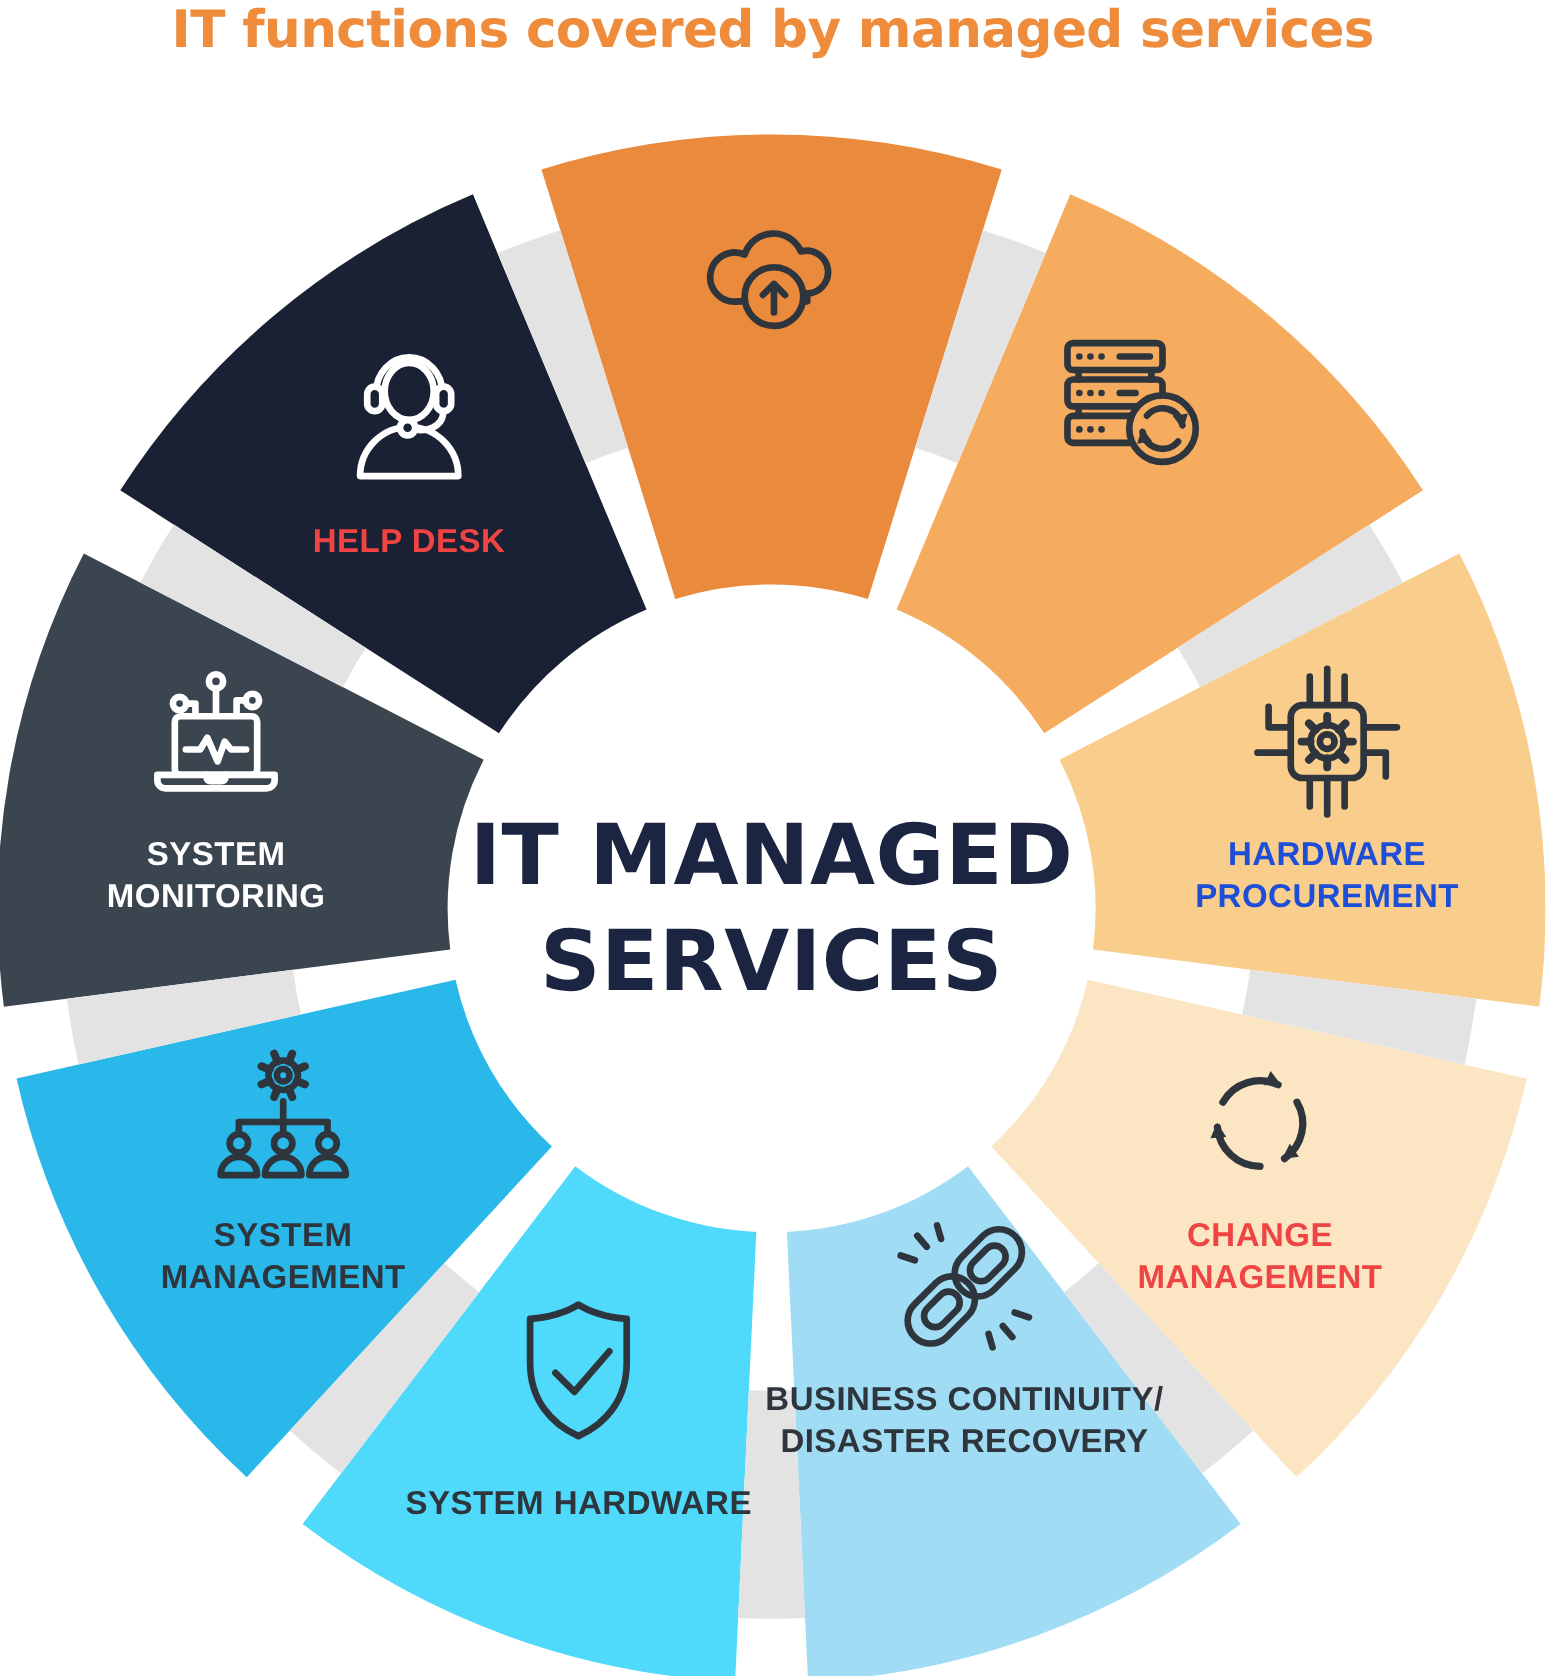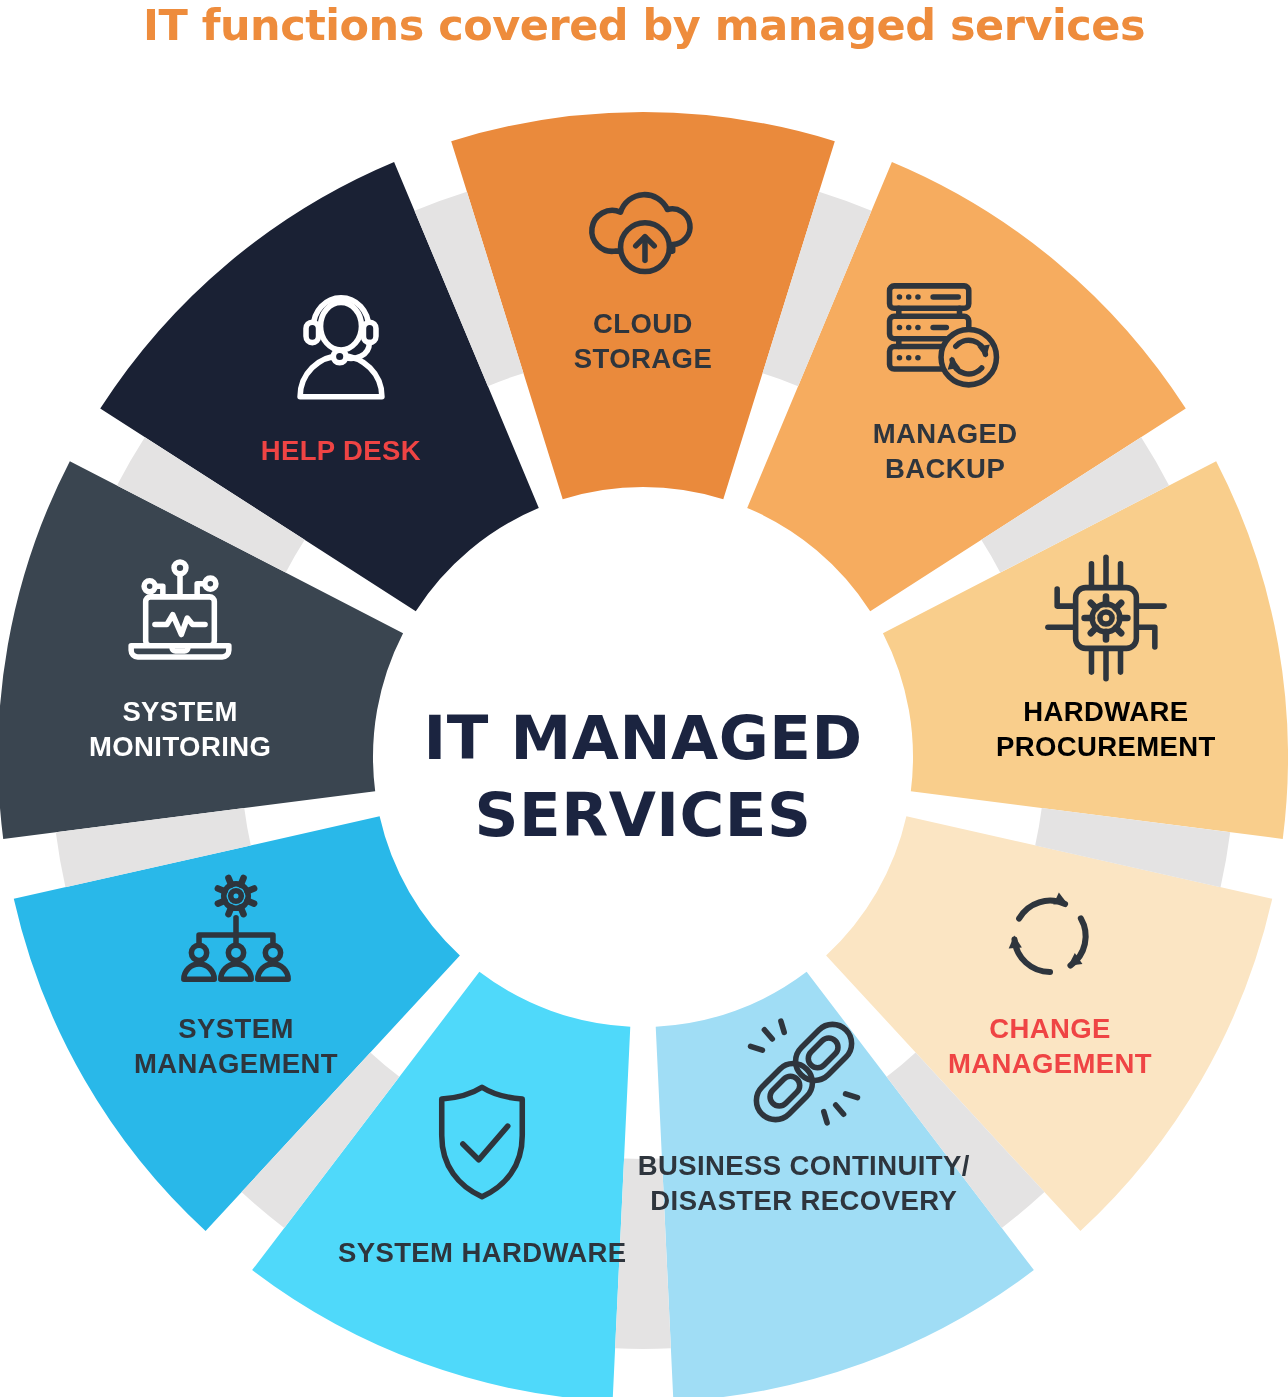--- a/index.html
+++ b/index.html
@@ -13,21 +13,21 @@
     font-family:"DejaVu Sans",sans-serif;
     font-weight:700;font-size:43px;letter-spacing:-0.5px;
     line-height:1.18;
   }
   .wheel{position:absolute;inset:0;}
   #wheel-svg{position:absolute;left:0;top:0;}
   .center-label{
     position:absolute;left:643px;top:757px;transform:translate(-50%,-50%);
     white-space:pre-line;text-align:center;
     font-family:"DejaVu Sans",sans-serif;font-weight:700;
-    font-size:61px;line-height:1.26;letter-spacing:0.5px;margin-top:20px;
+    font-size:70px;line-height:1.26;letter-spacing:0.5px;
   }
   .seg{
     position:absolute;width:352px;height:250px;
     transform:translate(-50%,-50%);pointer-events:none;
   }
   .seg .icon{position:absolute;left:50%;top:2px;transform:translateX(-50%);line-height:0;}
   .seg .lbl{
     position:absolute;left:0;top:146px;width:100%;height:68px;
     display:flex;align-items:center;justify-content:center;
     text-align:center;white-space:pre-line;
@@ -63,22 +63,20 @@
     <div class="center-label" style="color: rgb(27, 36, 64);">IT MANAGED
 SERVICES</div>
     <div id="seg-layer">
         <div class="seg" style="left: 643px; top: 287px;">
           <span class="icon"><svg width="132" height="132" viewBox="0 0 100 100" fill="none" stroke="#2E353D" stroke-width="4.2" stroke-linecap="round" stroke-linejoin="round">
               <path d="M29,66 A15.5,15.5 0 1 1 33,36.5 A19,19 0 0 1 68.5,34.5 A13.5,13.5 0 1 1 72.5,61 L72.5,66 L29,66"></path>
    <circle cx="51.5" cy="63" r="18.5" fill="#EA8A3C"></circle>
    <line x1="51.5" y1="73" x2="51.5" y2="55.5"></line>
               <polyline points="44.5,62 51.5,55 58.5,62"></polyline>
             </svg></span>
-          <div class="lbl" style="color: rgb(46, 53, 61);">CLOUD
-STORAGE</div>
         </div>
         <div class="seg" style="left: 945.11px; top: 396.96px;">
           <span class="icon"><svg width="132" height="132" viewBox="0 0 100 100" fill="none" stroke="#2E353D" stroke-width="4.2" stroke-linecap="round" stroke-linejoin="round">
               <rect x="8" y="9" width="60" height="17" rx="3.5"></rect>
               <rect x="8" y="32" width="60" height="17" rx="3.5"></rect>
               <rect x="8" y="55" width="60" height="17" rx="3.5"></rect>
    <line x1="15" y1="26" x2="15" y2="32"></line>
               <line x1="61" y1="26" x2="61" y2="32"></line>
               <line x1="15" y1="49" x2="15" y2="55"></line>
               <line x1="61" y1="49" x2="61" y2="55"></line>
@@ -96,41 +94,39 @@
    <line x1="41" y1="17.5" x2="60" y2="17.5"></line>
               <line x1="41" y1="40.5" x2="51" y2="40.5"></line>
    <circle cx="68" cy="63" r="21" fill="#F6AC5F"></circle>
    <path d="M58.2,54.8 A12.8,12.8 0 0 1 80.6,60.8"></path>
               <path d="M77.8,71.2 A12.8,12.8 0 0 1 55.4,65.2"></path>
    <g fill="#2E353D" stroke="none">
                 <polygon points="81,63.5 74.5,55 84,53.5"></polygon>
                 <polygon points="55,62.5 61.5,71 52,72.5"></polygon>
               </g>
             </svg></span>
-          <div class="lbl" style="color: rgb(46, 53, 61);">MANAGED
-BACKUP</div>
         </div>
         <div class="seg" style="left: 1105.86px; top: 675.39px;">
           <span class="icon"><svg width="132" height="132" viewBox="0 0 100 100" fill="none" stroke="#2E353D" stroke-width="4.2" stroke-linecap="round" stroke-linejoin="round">
               <line x1="39" y1="27" x2="39" y2="9"></line>
               <line x1="50" y1="27" x2="50" y2="4"></line>
               <line x1="61" y1="27" x2="61" y2="9"></line>
    <line x1="39" y1="73" x2="39" y2="91"></line>
               <line x1="50" y1="73" x2="50" y2="96"></line>
               <line x1="61" y1="73" x2="61" y2="91"></line>
    <polyline points="27,41 13,41 13,28"></polyline>
               <line x1="27" y1="57" x2="6" y2="57"></line>
    <line x1="73" y1="41" x2="94" y2="41"></line>
               <polyline points="73,57 87,57 87,72"></polyline>
    <rect x="27" y="27" width="46" height="46" rx="7.5" fill="#F9CE8C"></rect>
    <circle cx="50" cy="50" r="10.5"></circle>
               <path d="M50.0,39.5L50.0,33.8M57.4,42.6L61.5,38.5M60.5,50.0L66.2,50.0M57.4,57.4L61.5,61.5M50.0,60.5L50.0,66.2M42.6,57.4L38.5,61.5M39.5,50.0L33.8,50.0M42.6,42.6L38.5,38.5" stroke-width="5"></path>
               <circle cx="50" cy="50" r="4.6"></circle>
             </svg></span>
-          <div class="lbl" style="color: #000000;">HARDWARE
+          <div class="lbl" style="color: #1d4ed8;">HARDWARE
 PROCUREMENT</div>
         </div>
         <div class="seg" style="left: 1050.03px; top: 992px;">
           <span class="icon"><svg width="132" height="132" viewBox="0 0 100 100" fill="none" stroke="#2E353D" stroke-width="4.2" stroke-linecap="round" stroke-linejoin="round">
               <g stroke-width="4.6">
    <path d="M26.6,37.5 A27,27 0 0 1 61.4,26.5"></path>
                 <path d="M73.4,37.5 A27,27 0 0 1 65.5,73.1"></path>
                 <path d="M50,78 A27,27 0 0 1 23.1,53.4"></path>
               </g>
    <g fill="#2E353D" stroke="none">

